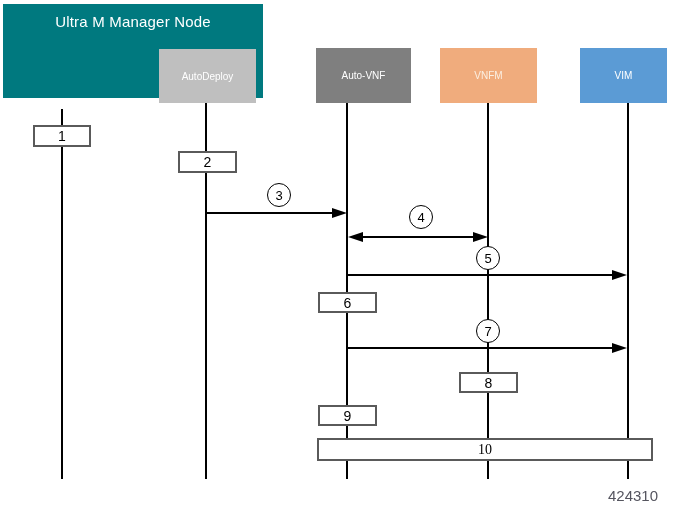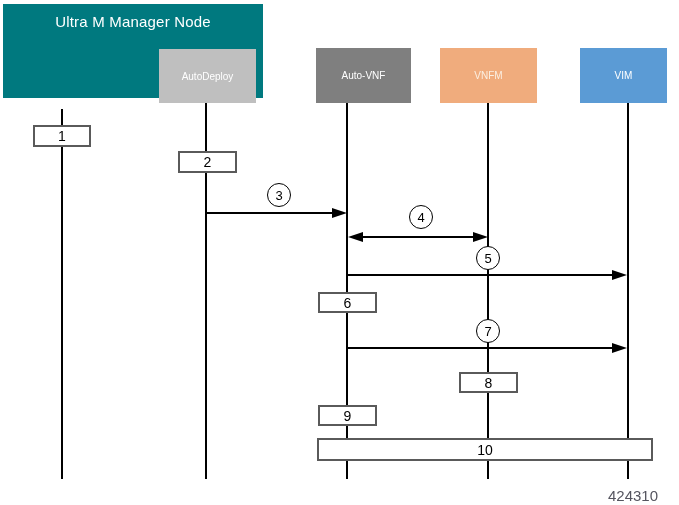--- a/index.html
+++ b/index.html
@@ -105,21 +105,21 @@
     justify-content: center;
     font-size: 14px;
     color: #000000;
     z-index: 5;
   }
   .box-1  { left: 33px;  top: 125px; width: 58px;  height: 22px; }
   .box-2  { left: 178px; top: 151px; width: 59px;  height: 22px; }
   .box-6  { left: 318px; top: 292px; width: 59px;  height: 21px; }
   .box-8  { left: 459px; top: 372px; width: 59px;  height: 21px; }
   .box-9  { left: 318px; top: 405px; width: 59px;  height: 21px; }
-  .box-10 { left: 317px; top: 438px; width: 336px; height: 23px; }
+  .box-10 { left: 317px; top: 438px; width: 336px; height: 23px; font-family: Liberation Serif, serif; }
   
   .figure-id {
     position: absolute;
     left: 608px; top: 487px;
     font-size: 15px;
     color: #55555F;
     z-index: 6;
   }
 </style>
 </head>

